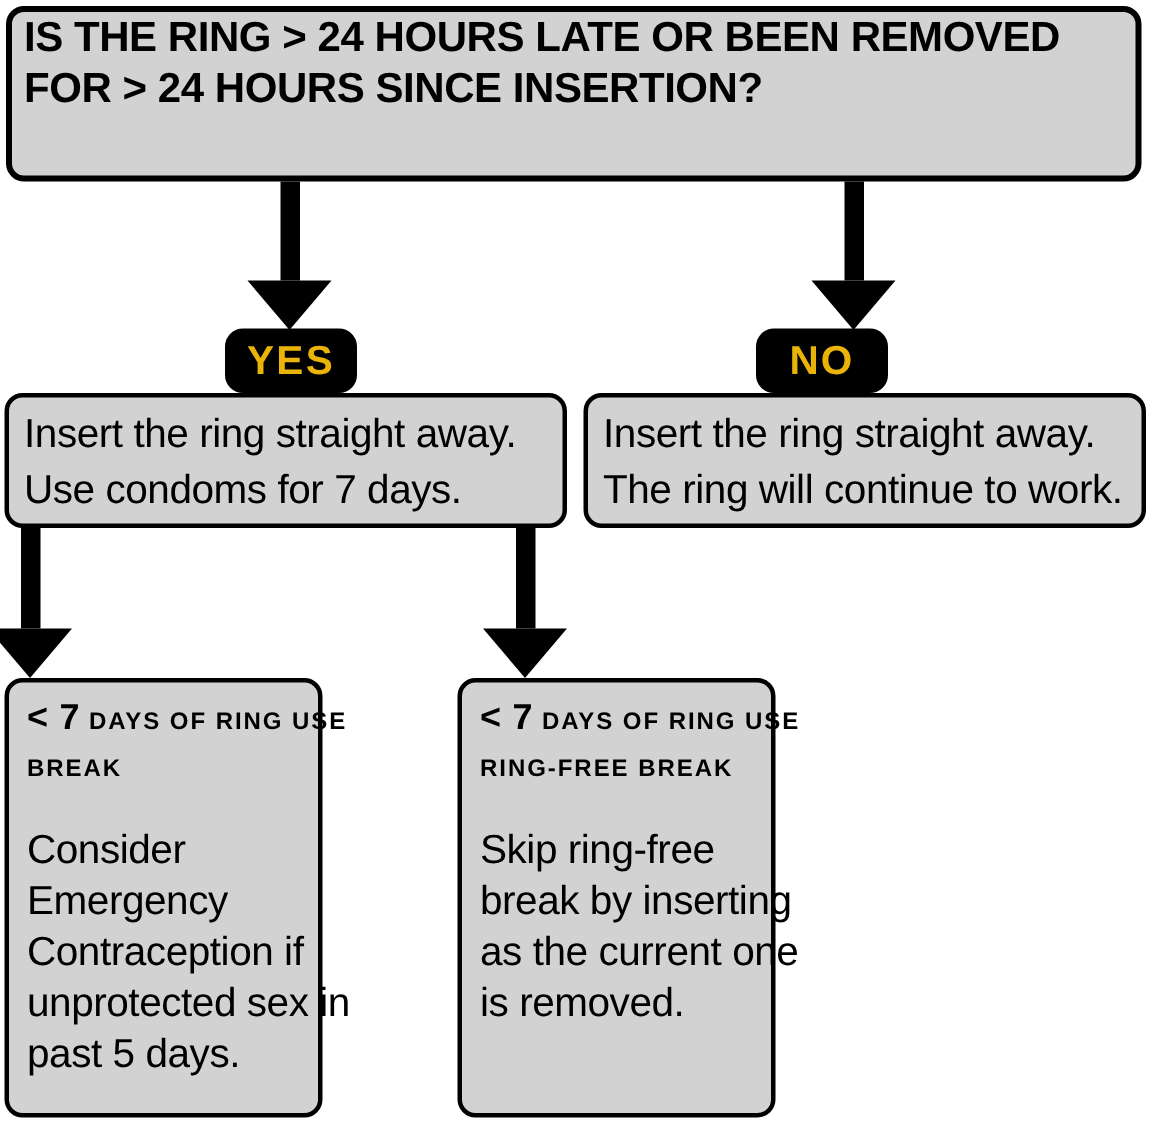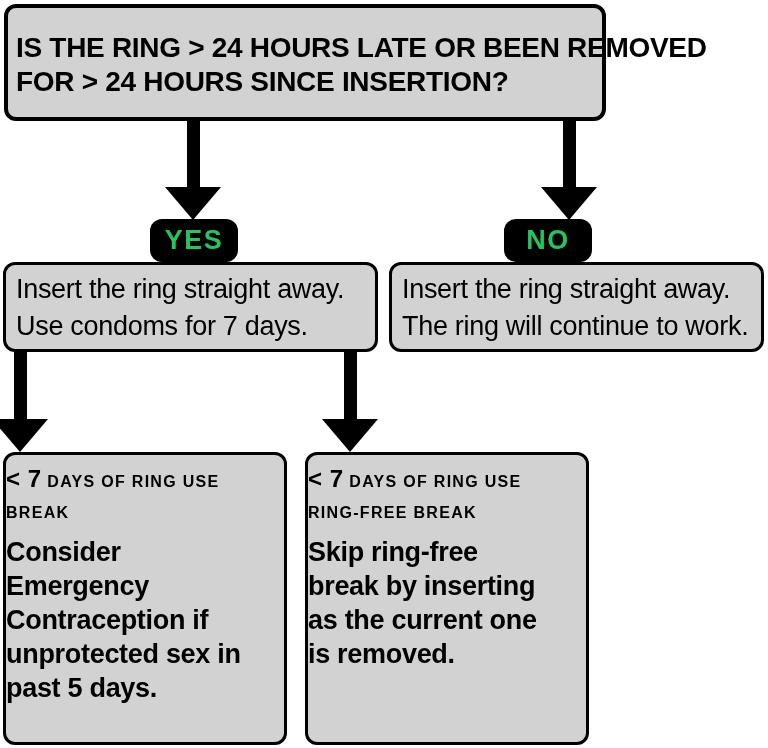--- a/index.html
+++ b/index.html
@@ -15,69 +15,68 @@
   .box {
     position: absolute;
     background: #d2d2d2;
     border: 3px solid #000000;
     border-radius: 12px;
     box-sizing: border-box;
   }
   
   .question-box {
     left: 4px; top: 4px;
-    width: 602px; height: 117px;
+    width: 757px; height: 117px;
     border-width: 4px;
-    padding: 23px 8px 0 8px;
+    padding: 0 8px 0 8px;
     font-weight: bold;
     font-size: 28px;
     line-height: 34px;
     letter-spacing: -0.3px;
   }
   .line { display: block; white-space: nowrap; }
   
   .action-box {
     width: 375px; height: 90px;
     top: 262px;
     padding: 6px 10px 0 10px;
     font-size: 27px;
     line-height: 37px;
     letter-spacing: -0.3px;
   }
   .action-box.yes-side { left: 3px; }
   .action-box.no-side  { left: 389px; }
   
   .outcome-box {
     top: 452px;
-    width: 284px; height: 293px;
-    padding: 8px 12px 0 0;
+    width: 212px; height: 293px;
+    padding: 8px 12px 0 12px;
   }
   .outcome-box.left-side  { left: 3px; }
   .outcome-box.right-side { left: 305px; }
   .outcome-header {
     font-weight: bold;
     line-height: 31px;
   }
   .hdr-line { display: block; white-space: nowrap; font-size: 16px; letter-spacing: 1.3px; }
   .hdr-big  { font-size: 24px; letter-spacing: 0.5px; }
   .hdr-small{ font-size: 16px; letter-spacing: 1.3px; }
   .outcome-body {
-    margin-top: 7px;
+    margin-top: 21px;
     font-size: 27px;
     line-height: 34px;
     letter-spacing: -0.3px;
-    font-weight: bold;
   }
   
   .badge {
     position: absolute;
     top: 219px;
     height: 43px;
     background: #000000;
-    color: #22c55e;
+    color: #eab308;
     border-radius: 12px;
     font-weight: bold;
     font-size: 27px;
     letter-spacing: 1.5px;
     display: flex;
     align-items: center;
     justify-content: center;
     z-index: 2;
     box-sizing: border-box;
   }

